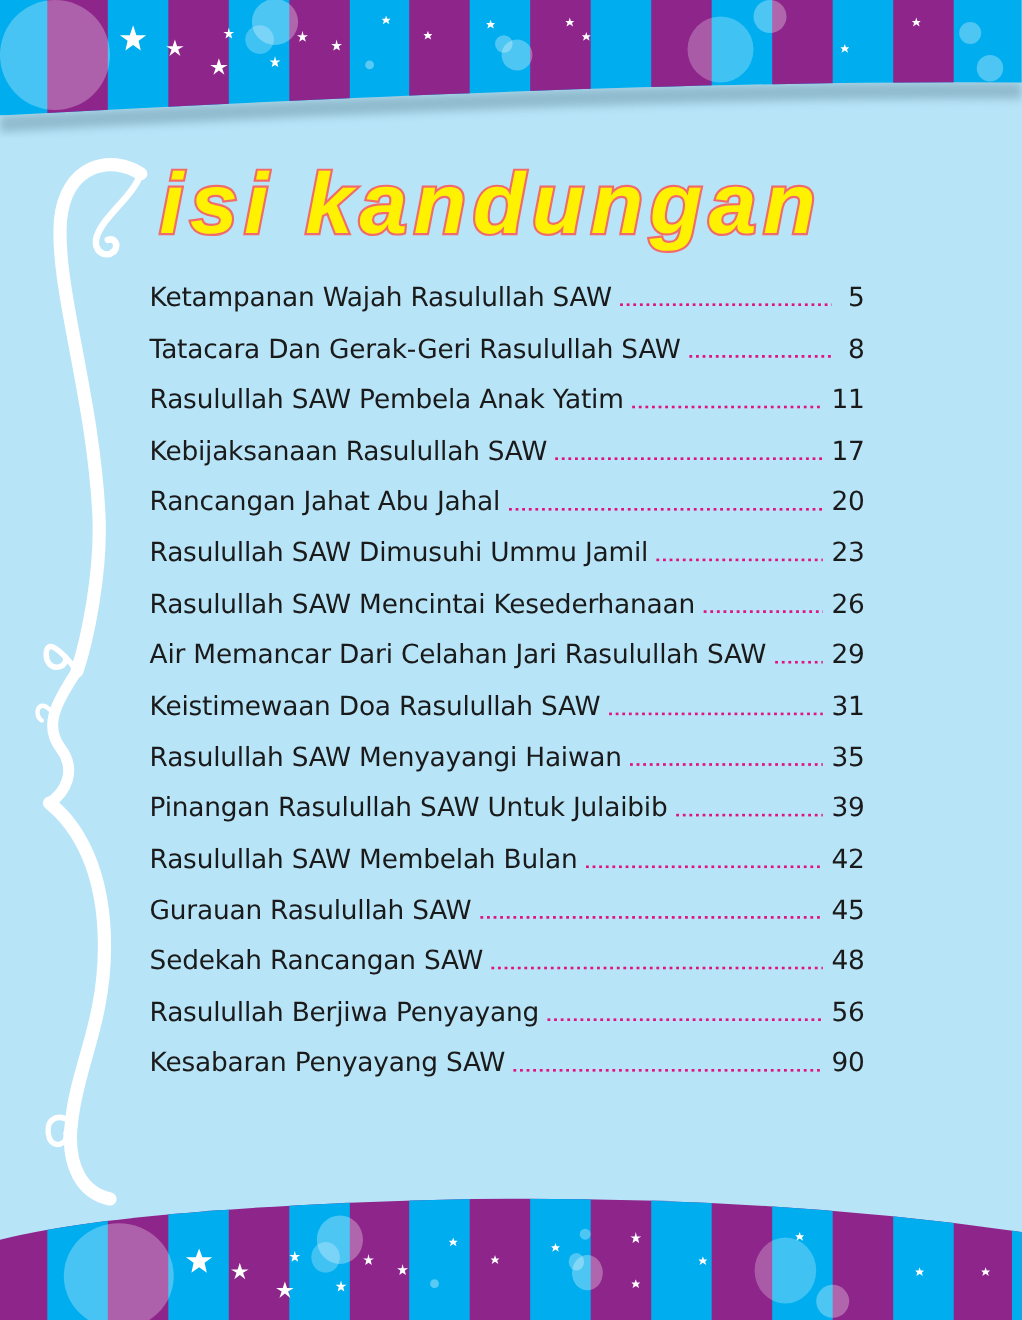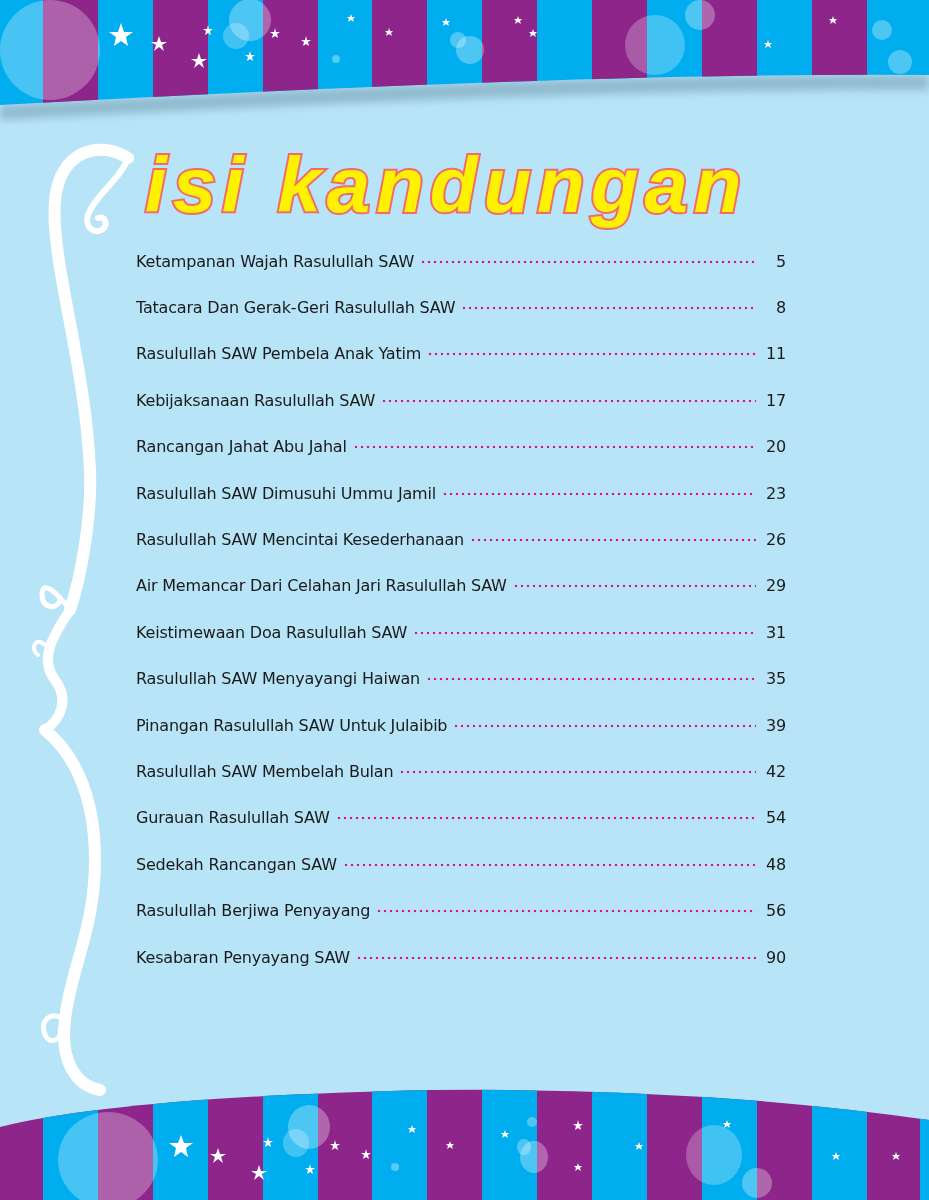--- a/index.html
+++ b/index.html
@@ -4,21 +4,21 @@
 <style>
   html,body{margin:0;padding:0;}
   body{width:929px;height:1200px;position:relative;overflow:hidden;background:#b8e4f8;font-family:"DejaVu Sans","Liberation Sans",sans-serif;}
   .band{position:absolute;left:0;width:929px;overflow:hidden;}
   .band-top{top:0;height:125px;}
   .band-bottom{top:1085px;height:115px;}
   .band svg{position:absolute;left:0;top:0;}
   .title-wrap{position:absolute;left:135px;top:144px;width:660px;height:95px;}
   .ornament{position:absolute;left:0;top:140px;width:140px;height:960px;}
   .toc{position:absolute;left:136px;top:238px;width:650px;}
-  .toc-row{display:flex;align-items:center;height:46.4px;font-size:16px;color:#1a1a1a;letter-spacing:-0.2px;}
+  .toc-row{display:flex;align-items:flex-end;height:46.4px;font-size:24px;color:#1a1a1a;letter-spacing:-0.2px;}
   .toc-title{white-space:nowrap;padding-right:6px;}
   .toc-dots{flex:1;height:10px;margin:0 8px 5px 0;background-image:radial-gradient(circle,#e0147f 1.3px,transparent 1.6px);background-size:6px 4px;background-repeat:repeat-x;background-position:left bottom;}
   .toc-page{min-width:22px;text-align:right;white-space:nowrap;}
 </style>
 </head>
 <body>
 
 <div class="band band-top">
   <svg width="929" height="125" viewBox="0 0 929 125">
     <defs>
@@ -145,21 +145,21 @@
       <span class="toc-page">39</span>
     </div>
   <div class="toc-row">
       <span class="toc-title">Rasulullah SAW Membelah Bulan</span>
       <span class="toc-dots"></span>
       <span class="toc-page">42</span>
     </div>
   <div class="toc-row">
       <span class="toc-title">Gurauan Rasulullah SAW</span>
       <span class="toc-dots"></span>
-      <span class="toc-page">54</span>
+      <span class="toc-page">45</span>
     </div>
   <div class="toc-row">
       <span class="toc-title">Sedekah Rancangan SAW</span>
       <span class="toc-dots"></span>
       <span class="toc-page">48</span>
     </div>
   <div class="toc-row">
       <span class="toc-title">Rasulullah Berjiwa Penyayang</span>
       <span class="toc-dots"></span>
       <span class="toc-page">56</span>

